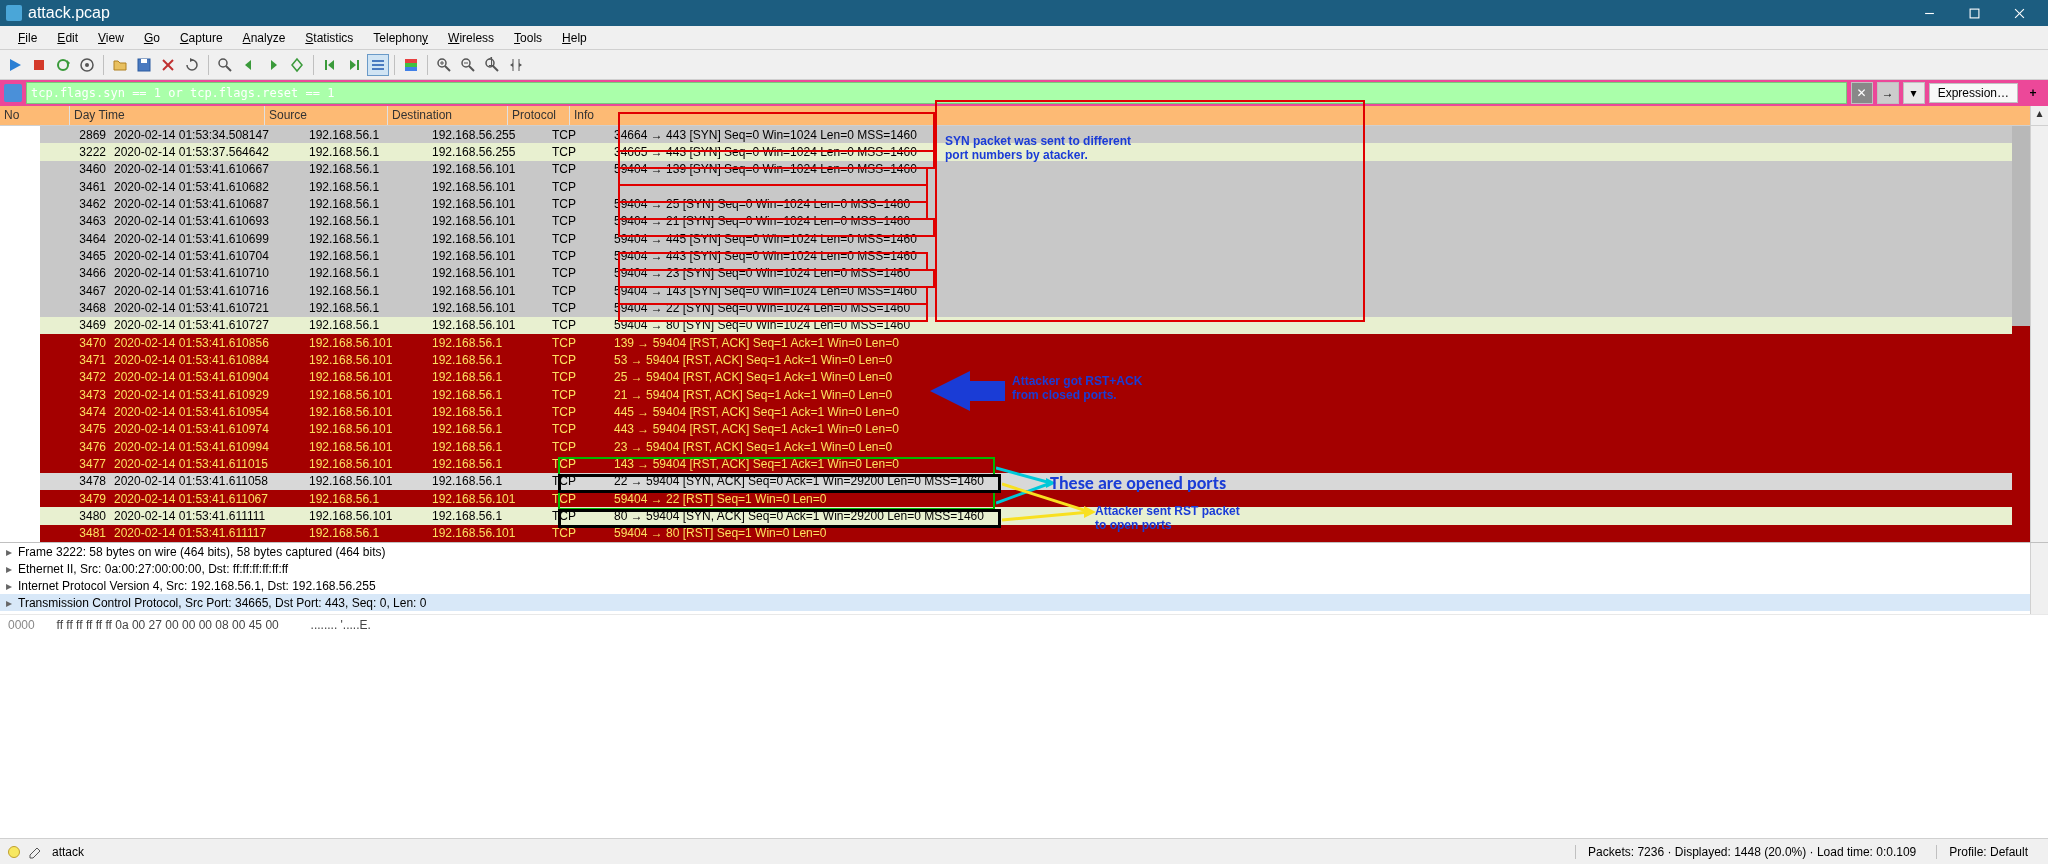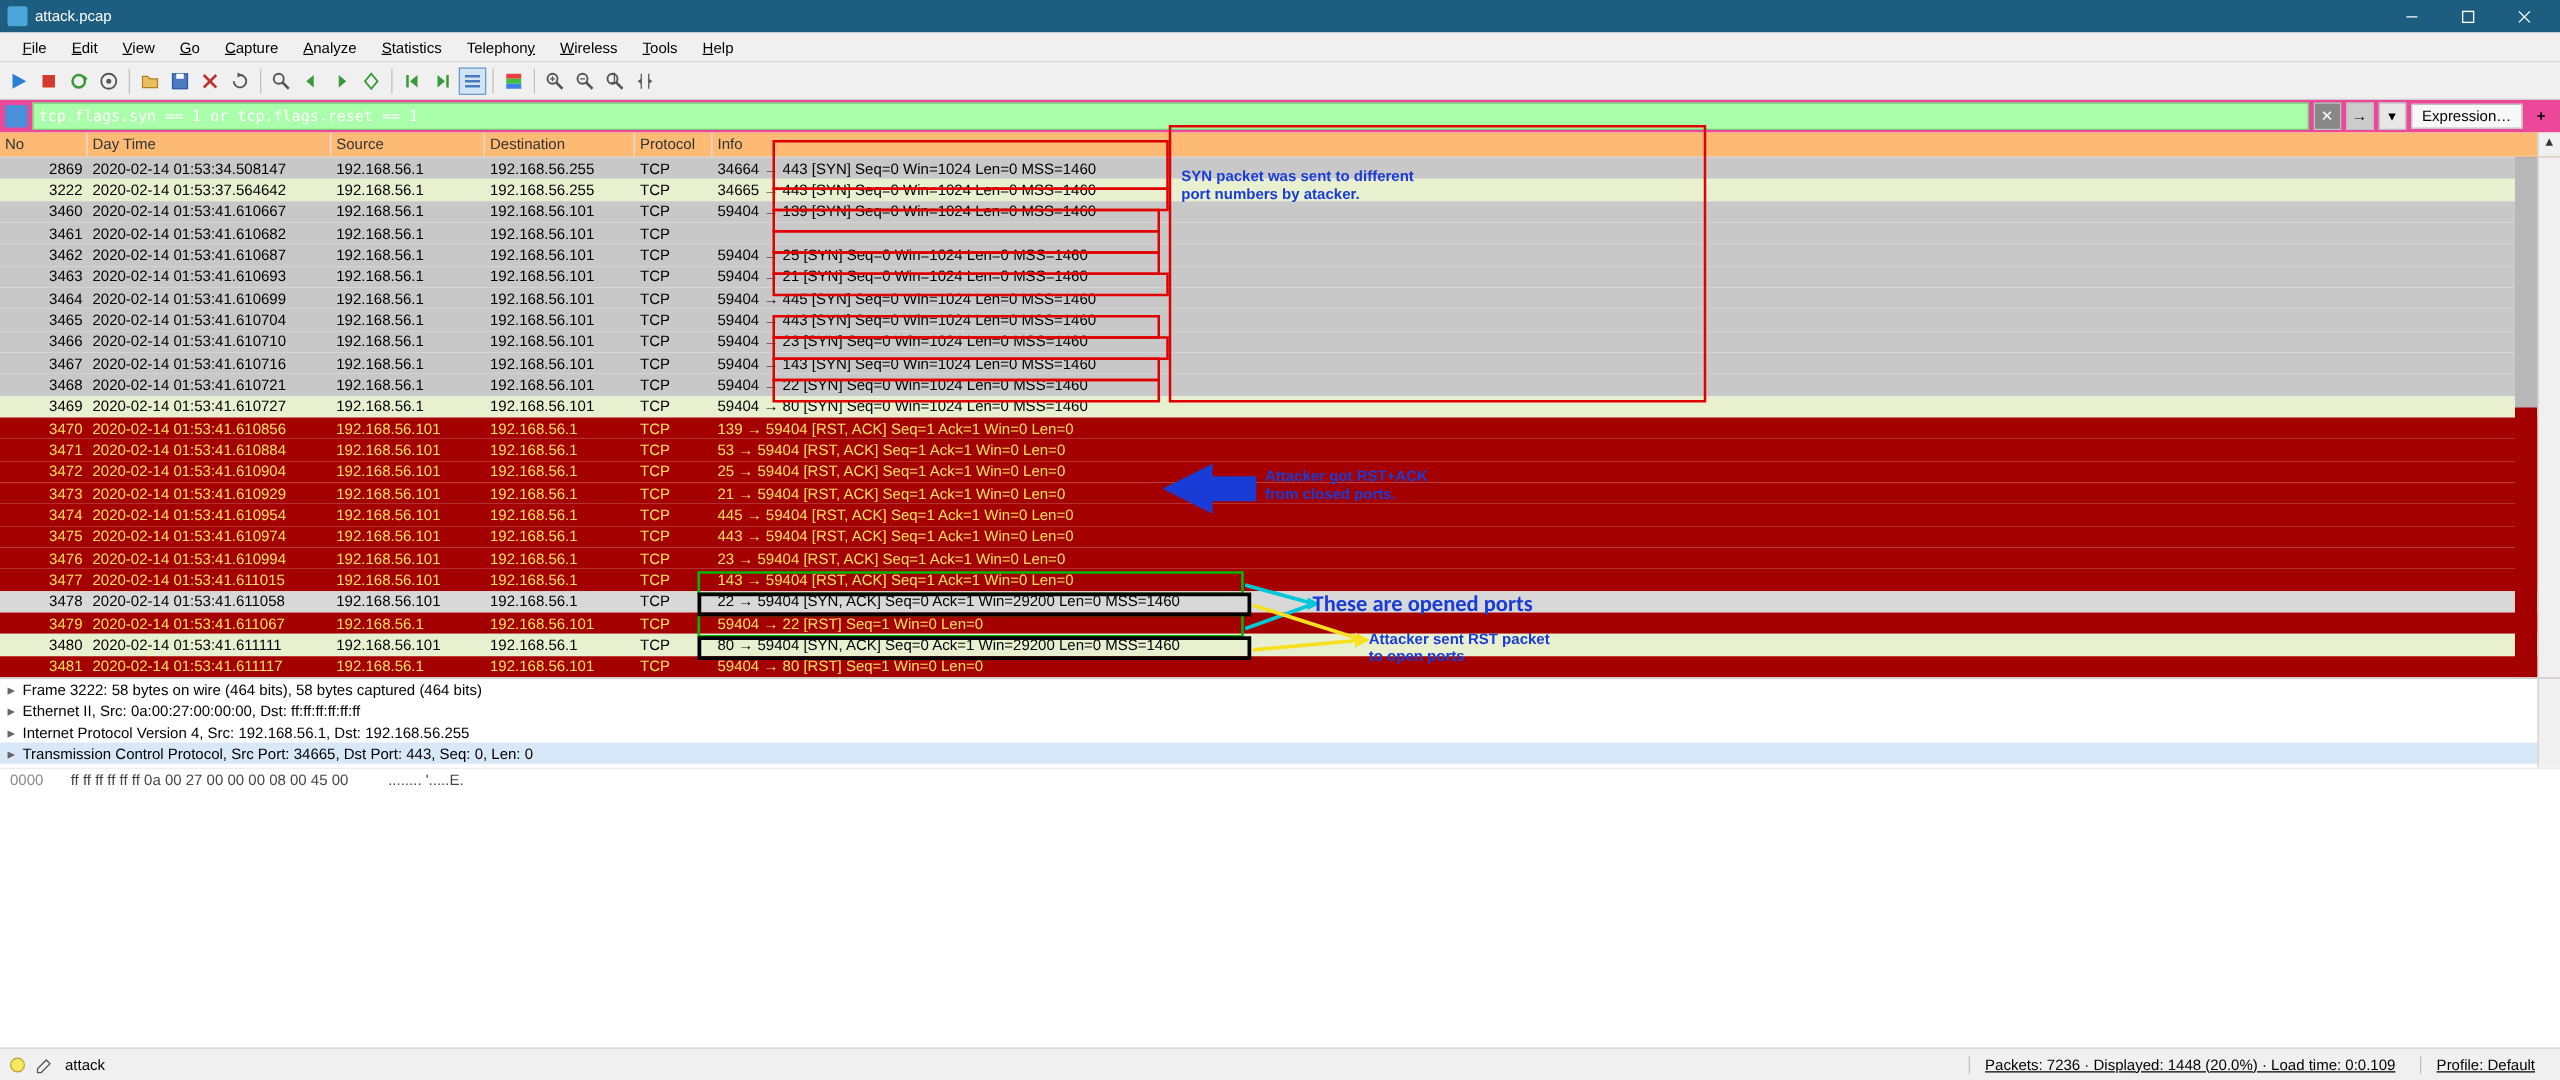--- a/index.html
+++ b/index.html
@@ -1,21 +1,21 @@
 <!DOCTYPE html>
 <html><head>
 <meta charset="utf-8">
 <style>
 * { margin:0; padding:0; box-sizing:border-box; font-family:"Segoe UI",Tahoma,sans-serif; font-size:12px; }
 body { background:#fff; width:2048px; height:864px; overflow:hidden; position:relative; }
 
 
 .titlebar { height:26px; background:#1c5d80; color:#fff; display:flex; align-items:center; padding:0 6px; }
 .titlebar .icon { width:16px; height:16px; background:#4aa6d8; border-radius:2px; margin-right:6px; }
-.titlebar .title { flex:1; font-size:12px; }
+.titlebar .title { flex:1; font-size:16px; }
 .titlebar .wbtn { width:45px; height:26px; display:flex; align-items:center; justify-content:center; color:#fff; }
 .titlebar .wbtn svg { width:11px; height:11px; }
 
 
 .menubar { height:24px; background:#f0f0f0; display:flex; align-items:center; padding:0 8px; border-bottom:1px solid #d0d0d0; }
 .menubar .mi { padding:2px 10px; cursor:default; }
 .menubar .mi u { text-decoration:underline; }
 
 
 .toolbar { height:30px; background:#f0f0f0; display:flex; align-items:center; padding:0 4px; gap:2px; border-bottom:1px solid #d0d0d0; }
@@ -29,21 +29,21 @@
 .filterbar .fbtn { width:22px; height:22px; display:flex; align-items:center; justify-content:center; background:#e8e8e8; border:1px solid #c0c0c0; }
 .filterbar .expr { padding:2px 8px; border:1px solid #c0c0c0; background:#f8f8f8; }
 .filterbar .plus { width:22px; height:22px; display:flex; align-items:center; justify-content:center; font-weight:bold; }
 
 
 .plheader { height:20px; background:#fdba74; border-bottom:1px solid #d0d0d0; display:flex; font-size:11px; color:#333; position:relative; }
 .plheader .col { padding:2px 4px; border-right:1px solid #e0e0e0; }
 .c-no { width:70px; } .c-time { width:195px; } .c-src { width:123px; } .c-dst { width:120px; } .c-prot { width:62px; } .c-info { flex:1; }
 
 
-.plist { height:416px; overflow:hidden; position:relative; font-family:Consolas,monospace; font-size:13px; }
+.plist { height:416px; overflow:hidden; position:relative; font-family:Consolas,monospace; font-size:13px;padding-left:40px; }
 .prow { height:17.33px; display:flex; align-items:center; white-space:pre; }
 .prow .col { padding:0 4px; overflow:hidden; }
 .prow.gray { background:#c8c8c8; color:#000; }
 .prow.sel { background:#e8f0d0; color:#000; }
 .prow.red { background:#a40000; color:#fde060; }
 .prow.grn { background:#d8d8d8; color:#000; }
 .prow.hl { background:#e8f0d0; }
 
 .plist-scroll-stub { position:absolute; right:0; top:0; width:18px; height:100%; background:#f0f0f0; border-left:1px solid #d0d0d0; }
 .minimap { position:absolute; right:18px; top:0; width:18px; height:100%; background:#a40000; }
@@ -62,21 +62,21 @@
 
 
 .hex { height:22px; background:#fff; font-family:Consolas,monospace; font-size:13px; padding:2px 8px; color:#444; border-top:1px solid #e8e8e8; }
 .hex .off { color:#888; margin-right:14px; }
 
 
 .status { position:absolute; bottom:0; left:0; right:0; height:26px; background:#f0f0f0; border-top:1px solid #d0d0d0; display:flex; align-items:center; padding:0 8px; gap:8px; }
 .status .led { width:12px; height:12px; border-radius:50%; background:#f8e860; border:1px solid #c0a030; }
 .status .edit { width:16px; height:16px; }
 .status .name { flex:1; }
-.status .sec { padding:0 12px; border-left:1px solid #c0c0c0;text-decoration:underline; }
+.status .sec { padding:0 12px; border-left:1px solid #c0c0c0; }
 
 
 .filterbar input::selection { background:#3399ff; color:#fff; }
 </style>
 </head>
 <body>
 
 <div class="titlebar">
   <div class="icon"></div>
   <div class="title">attack.pcap</div>

